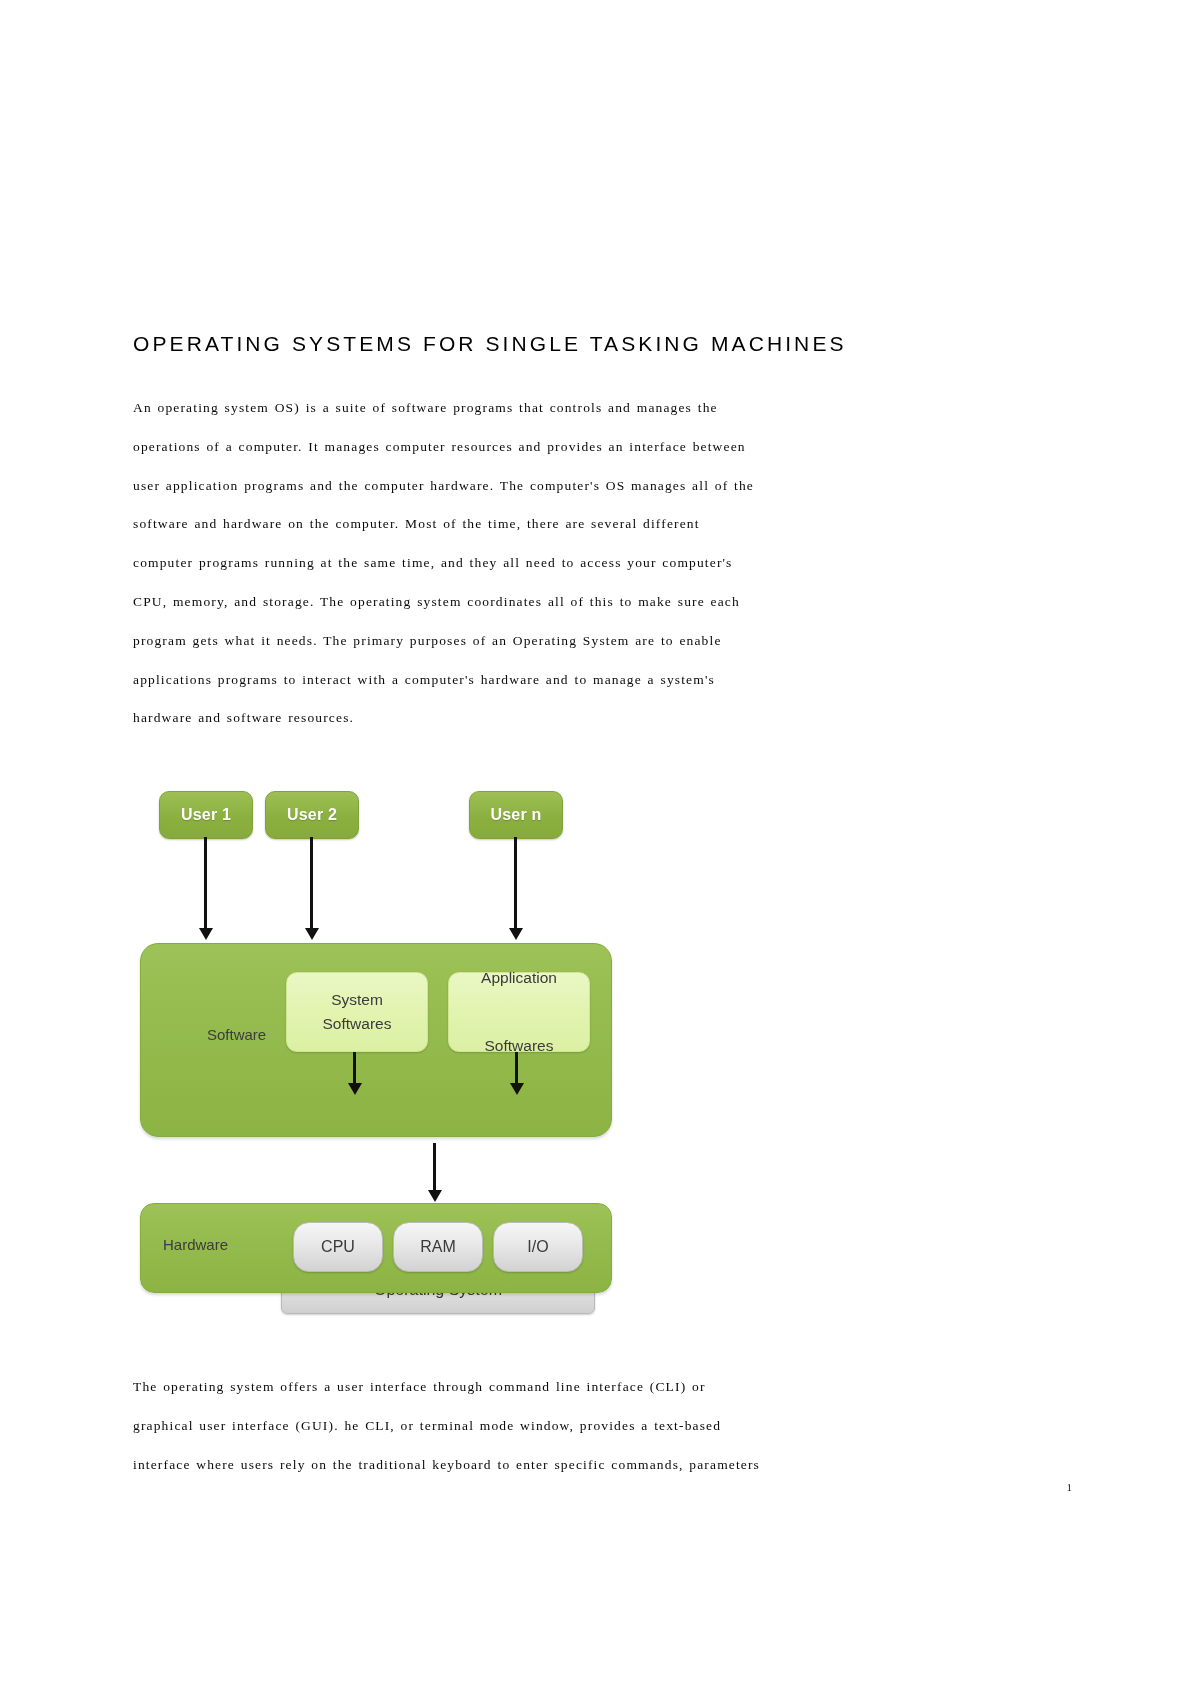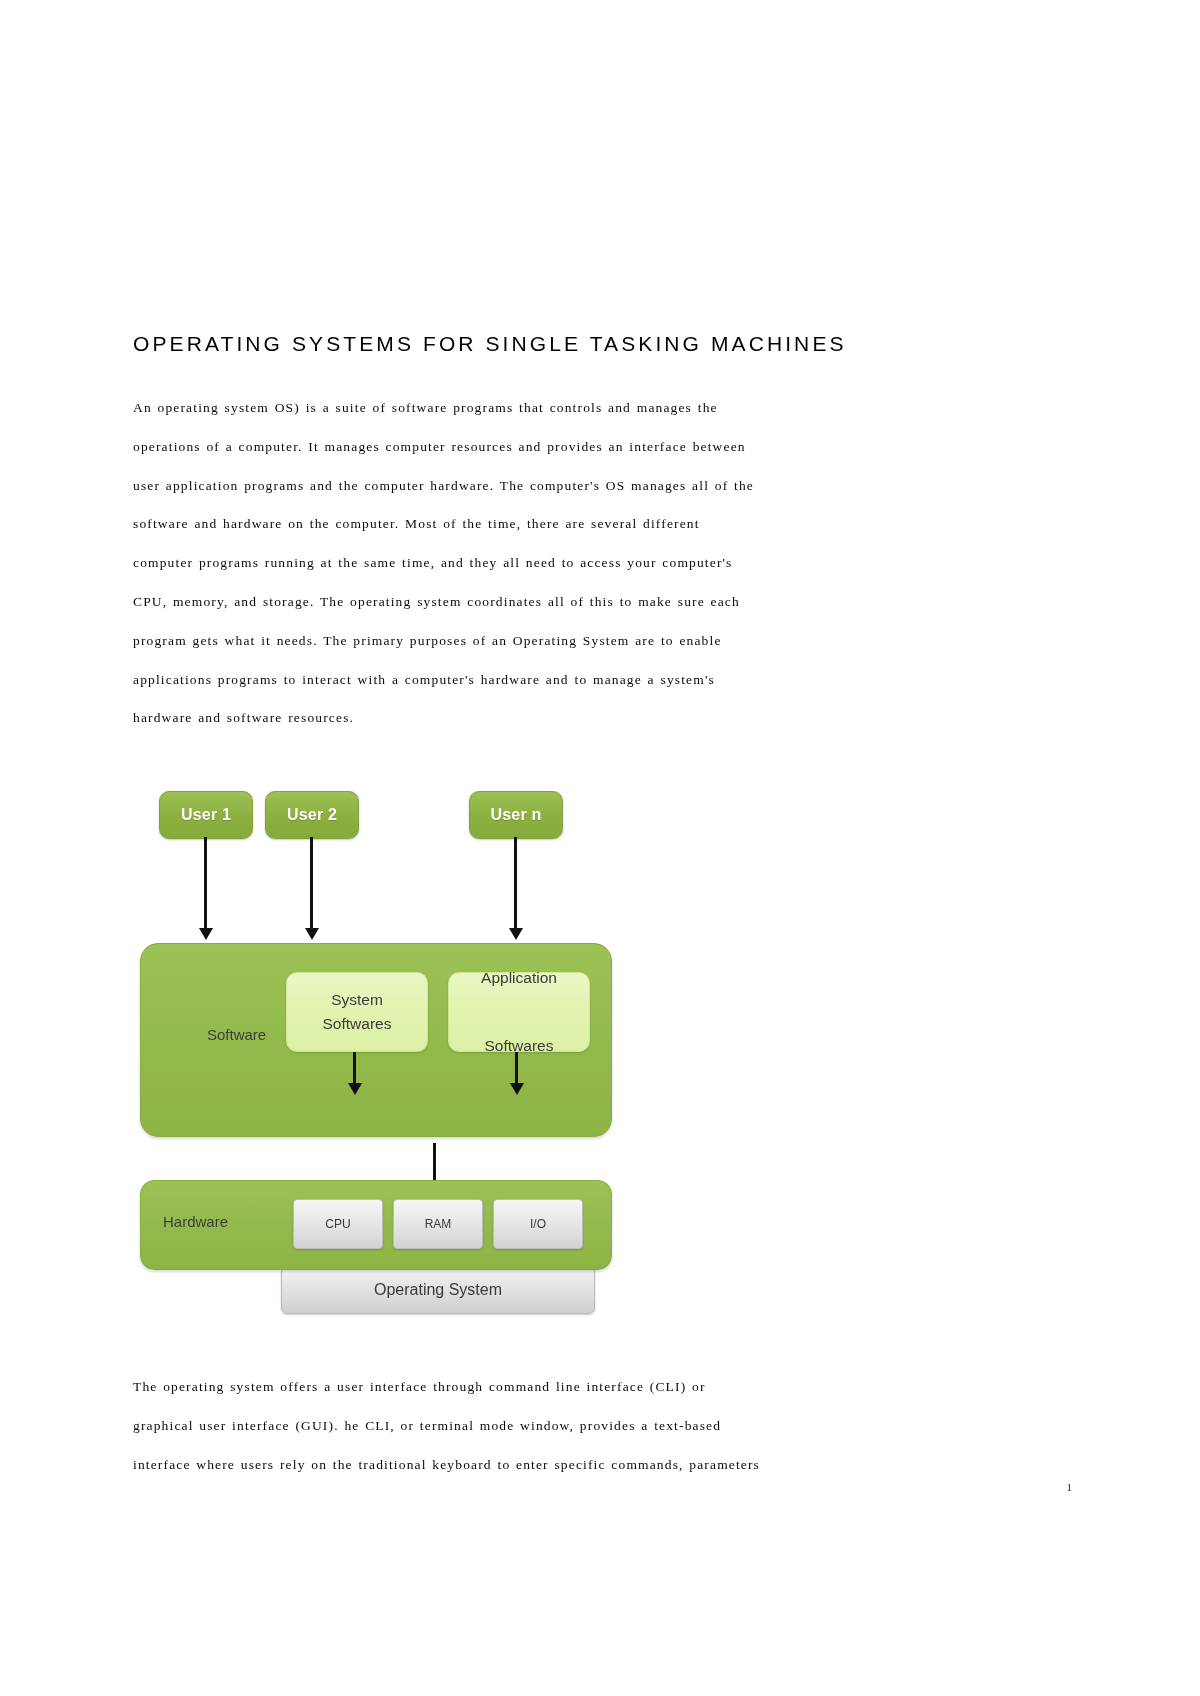--- a/index.html
+++ b/index.html
@@ -173,49 +173,49 @@
     justify-content: center;
     font-size: 16px;
     color: #3a3a3a;
   }
 
   .arr-os { left: 293px; top: 368px; height: 48px; }
 
   .hardware-panel {
     position: absolute;
     left: 0;
-    top: 405px;
+    top: 428px;
     width: 470px;
     height: 88px;
     border-radius: 14px;
     background: linear-gradient(180deg, #9dc257 0%, #93ba4c 50%, #8cb444 100%);
     border: 1px solid #84ab3c;
     box-shadow: 0 2px 3px rgba(0,0,0,0.15);
   }
   .hardware-label {
     position: absolute;
     left: 22px;
     top: 32px;
     font-size: 15px;
     color: #3c3c3c;
     font-weight: 500;
   }
   .hw-box {
     position: absolute;
     top: 18px;
     width: 88px;
     height: 48px;
-    border-radius: 4px;
+    border-radius: 16px;
     background: linear-gradient(180deg, #f6f6f6 0%, #e6e6e6 50%, #d2d2d2 100%);
     border: 1px solid #bbbbbb;
     box-shadow: 0 1px 2px rgba(0,0,0,0.2);
     display: flex;
     align-items: center;
     justify-content: center;
-    font-size: 12px;
+    font-size: 16px;
     color: #3a3a3a;
   }
   .hw-cpu { left: 152px; }
   .hw-ram { left: 252px; }
   .hw-io  { left: 352px; }
 
   
   .page-number {
     position: absolute;
     right: 128px;

